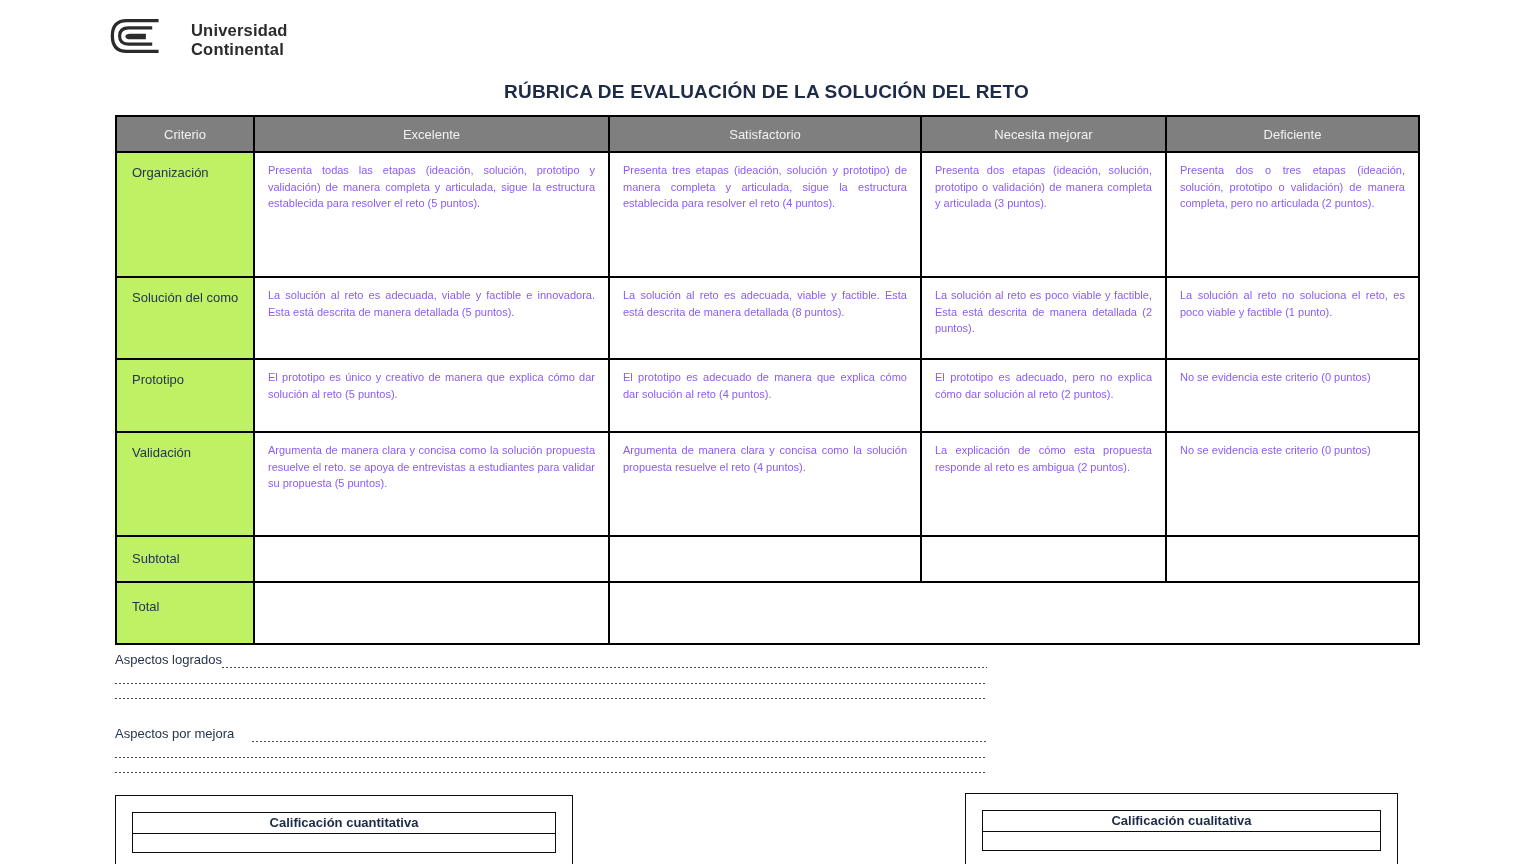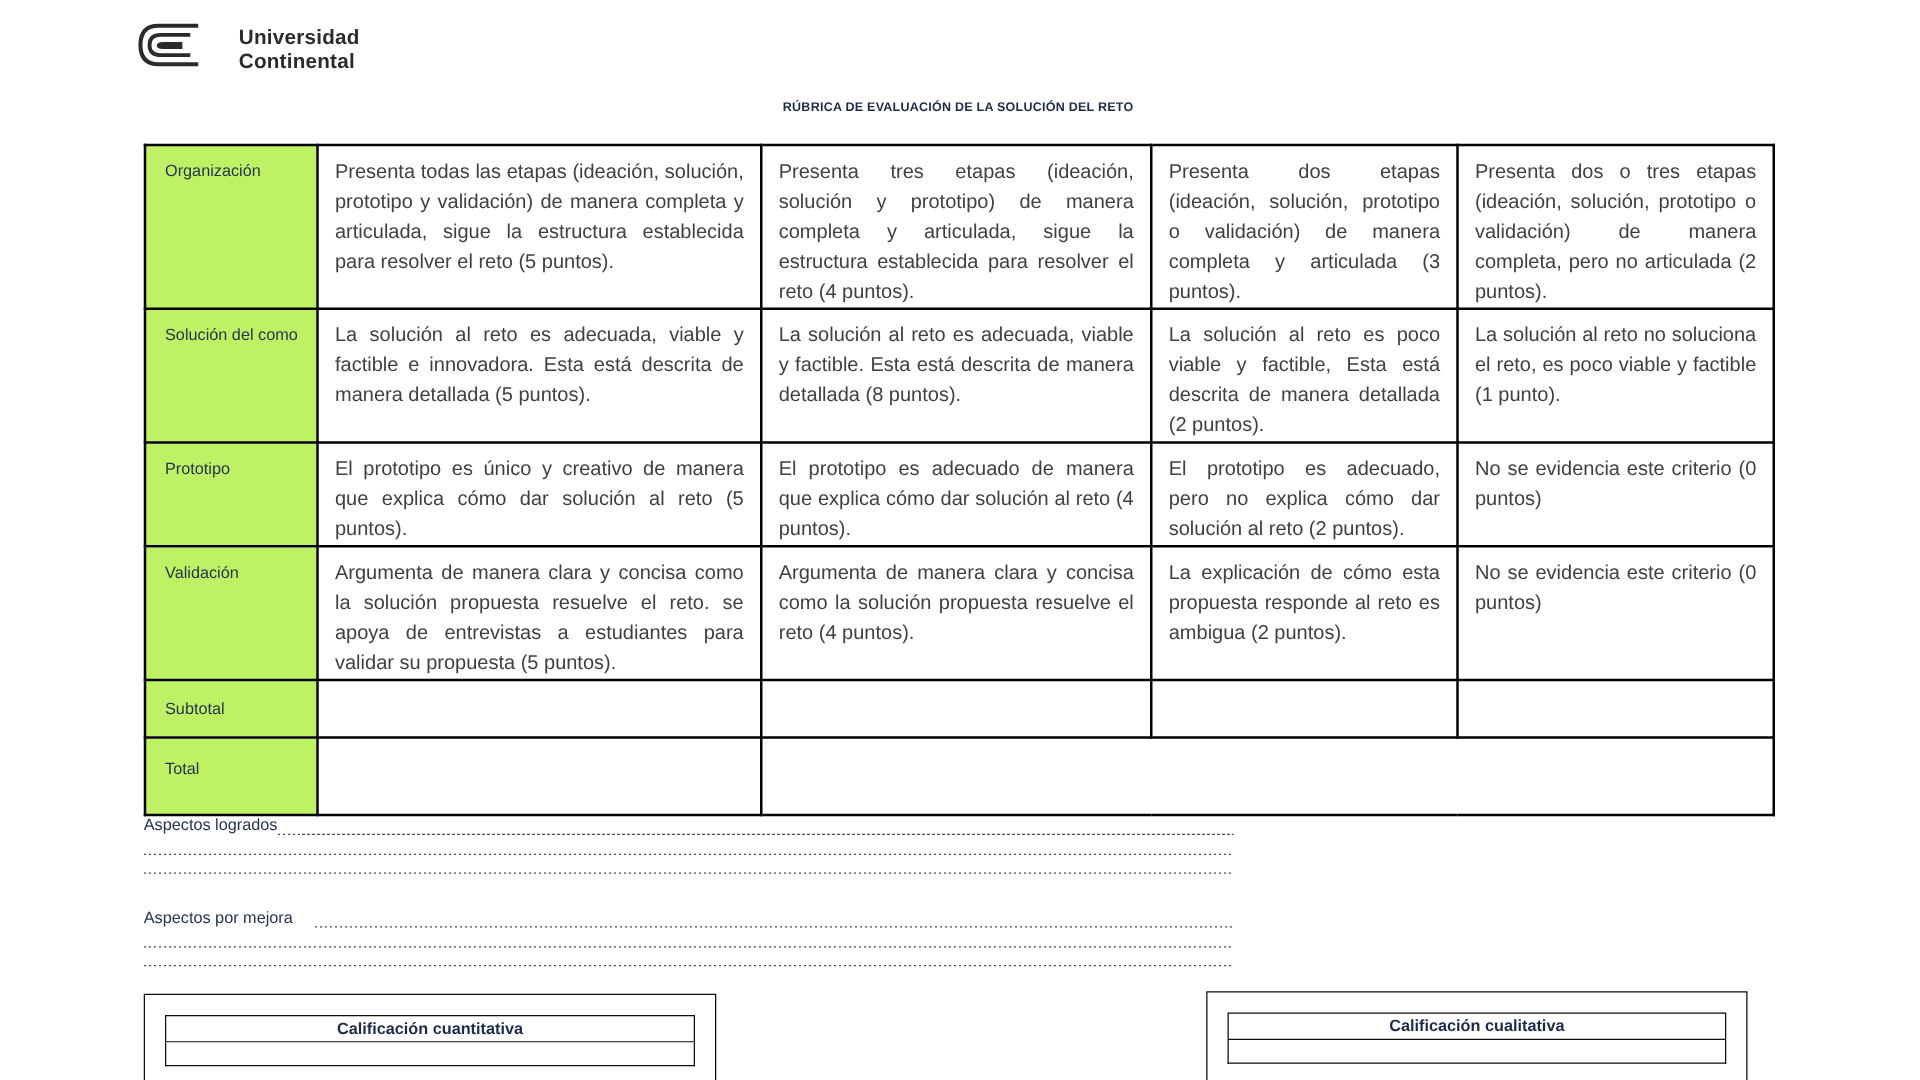--- a/index.html
+++ b/index.html
@@ -7,29 +7,29 @@
   body { font-family:"Liberation Sans", sans-serif; color:#2a3850; }
   .page { position:relative; width:1536px; height:864px; background:#fff; overflow:hidden; }
 
   
   .logo { position:absolute; left:106px; top:14px; display:flex; align-items:flex-end; gap:27px; }
   .logo svg { display:block; }
   .logo-text { font-weight:bold; font-size:16.5px; line-height:1.12; color:#2b2b2b; letter-spacing:.2px; }
 
   
   .doc-title { position:absolute; left:115px; top:81px; width:1303px; text-align:center;
-               font-size:10px; font-weight:bold; color:#1d2b47; letter-spacing:.2px; }
+               font-size:19px; font-weight:bold; color:#1d2b47; letter-spacing:.2px; }
 
   
   table.rubric { position:absolute; left:115px; top:115px; width:1303px;
                  border-collapse:collapse; table-layout:fixed; }
   table.rubric td, table.rubric th { border:2px solid #000; vertical-align:top; overflow:hidden; }
   table.rubric th { background:#7f7f7f; color:#f2f2f2; font-weight:400; font-size:13px;
                     text-align:center; vertical-align:middle; height:36px; }
-  td.body-cell { font-size:16px; line-height:1.5; text-align:justify; padding:9px 13px 0 13px; color:#404040; }
+  td.body-cell { font-size:11px; line-height:1.5; text-align:justify; padding:9px 13px 0 13px; color:#8b5cf6; }
   td.crit-cell { background:#bef264; font-size:13px; padding:12px 6px 0 15px; color:#26344e; }
   td.fill-cell { background:#fff; }
   tr.subtotal-row td { height:46px; }
   tr.subtotal-row td.crit-cell { padding-top:14px; }
   tr.total-row td { height:62px;margin-top:18px; }
   tr.total-row td.crit-cell { padding-top:16px; }
   td.ghost { border:none; background:transparent; }
 
   
   .aspects { position:absolute; left:115px; width:872px; font-size:13px; color:#26344e; }
@@ -70,20 +70,27 @@
 
   <table class="rubric">
     <colgroup>
       <col style="width:138px">
         <col style="width:355px">
         <col style="width:312px">
       <col style="width:245px">
         <col style="width:253px">
     </colgroup>
     <tbody>
+        <tr>
+      <th>Criterio</th>
+      <th>Excelente</th>
+      <th>Satisfactorio</th>
+      <th>Necesita mejorar</th>
+      <th>Deficiente</th>
+    </tr>
     <tr style="height:125px">
       <td class="crit-cell">Organización</td>
       <td class="body-cell">Presenta todas las etapas (ideación, solución, prototipo y validación) de manera completa y articulada, sigue la estructura establecida para resolver el reto (5 puntos).</td>
       <td class="body-cell">Presenta tres etapas (ideación, solución y prototipo) de manera completa y articulada, sigue la estructura establecida para resolver el reto (4 puntos).</td>
       <td class="body-cell">Presenta dos etapas (ideación, solución, prototipo o validación) de manera completa y articulada (3 puntos).</td>
       <td class="body-cell">Presenta dos o tres etapas (ideación, solución, prototipo o validación) de manera completa, pero no articulada (2 puntos).</td>
     </tr>
     <tr style="height:82px">
       <td class="crit-cell">Solución del como</td>
       <td class="body-cell">La solución al reto es adecuada, viable y factible e innovadora. Esta está descrita de manera detallada (5 puntos).</td>

